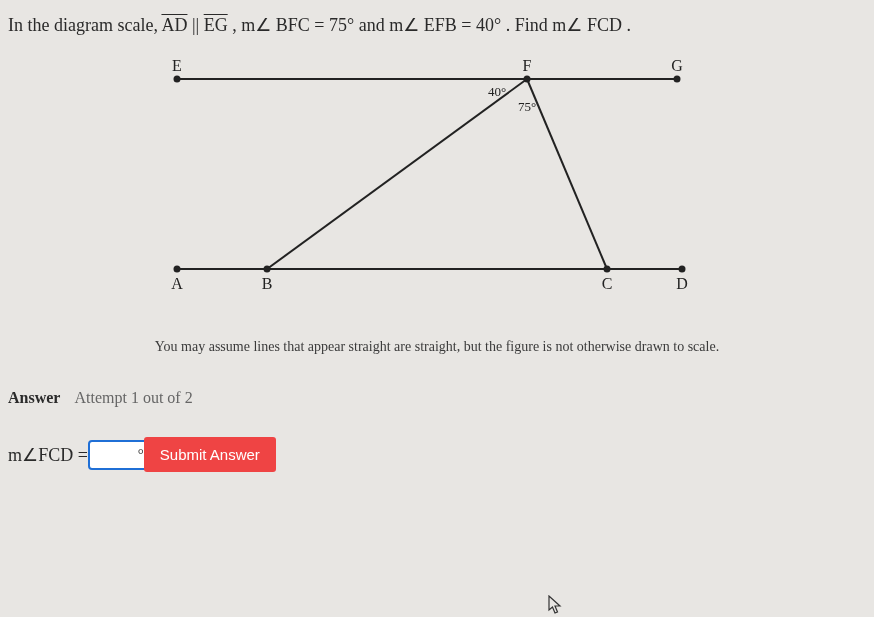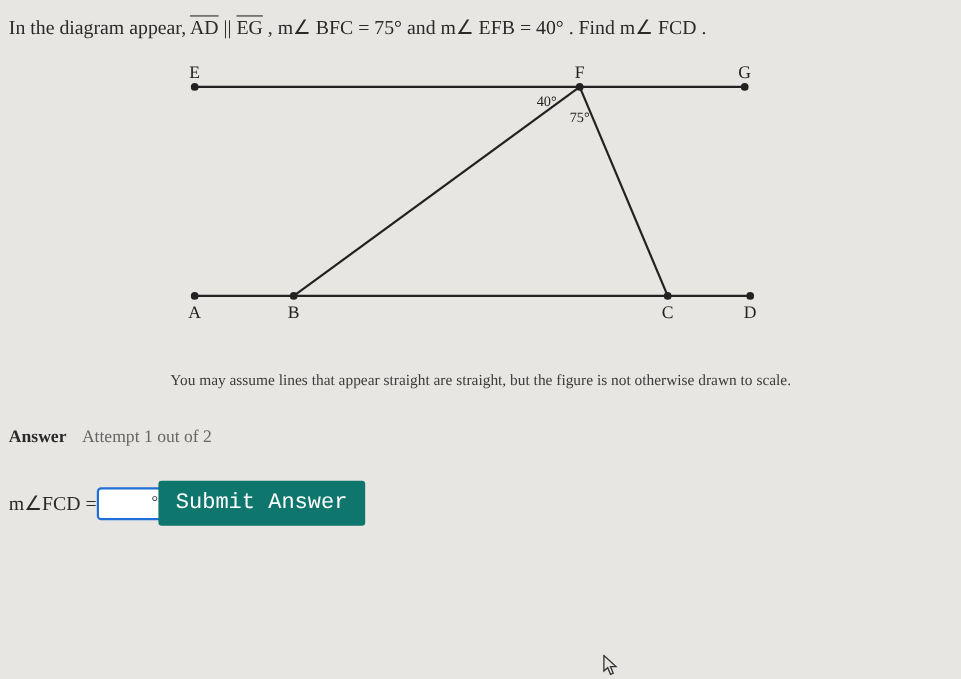--- a/index.html
+++ b/index.html
@@ -70,42 +70,42 @@
       padding: 2px 6px;
       font-size: 15px;
       background: #fff;
       text-align: center;
     }
     .degree {
       font-size: 15px;
       margin-left: -10px;
     }
     .submit-btn {
-      background: #0f766e;
+      background: #ef4444;
       color: #fff;
       border: none;
       border-radius: 3px;
       padding: 9px 16px;
-      font-size: 20px;
-      font-family: Liberation Mono, monospace;
+      font-size: 15px;
+      font-family: Liberation Sans, sans-serif;
       cursor: pointer;
     }
     .cursor {
       position: absolute;
       left: 548px;
       top: 595px;
       font-size: 18px;
       color: #333;
     }
   </style>
 </head>
 <body>
 
 <div class="problem-text">
-  <span>In the diagram appear,  </span>
+  <span>In the diagram scale,  </span>
   <span class="overline">AD</span>
   <span> || </span>
   <span class="overline">EG</span>
   <span>,  m∠</span>
   <span>BFC</span>
   <span> = </span>
   <span>75°</span>
   <span> and m∠</span>
   <span>EFB</span>
   <span> = </span>

